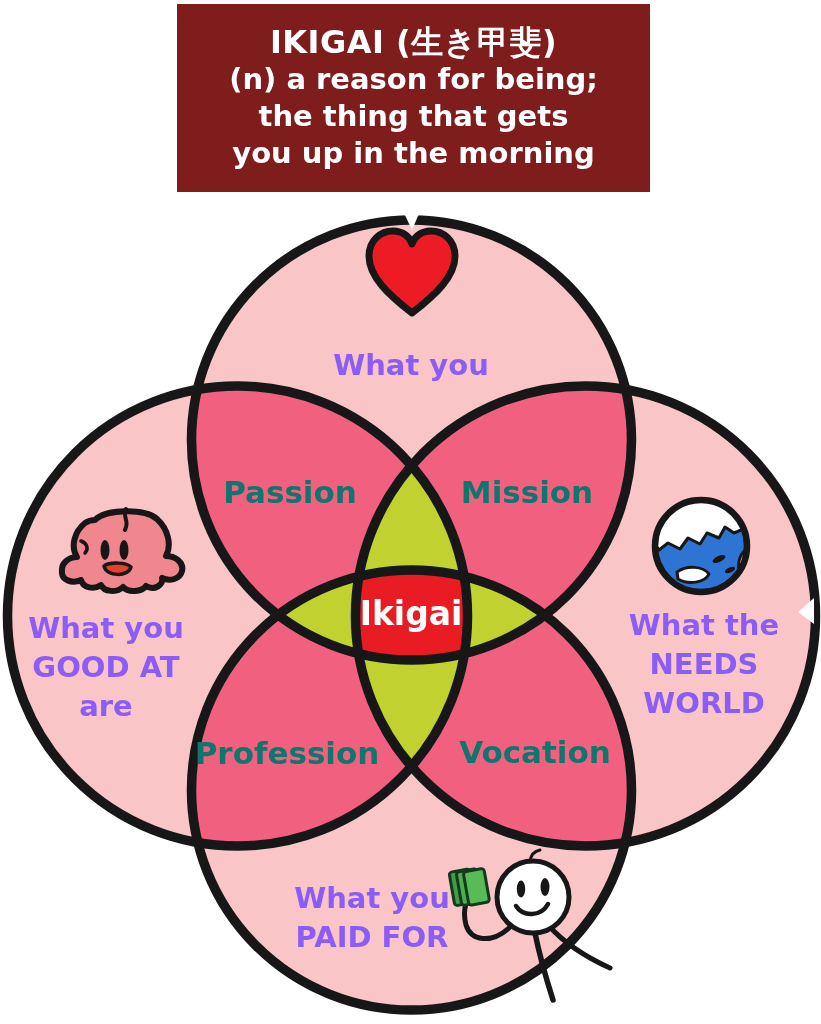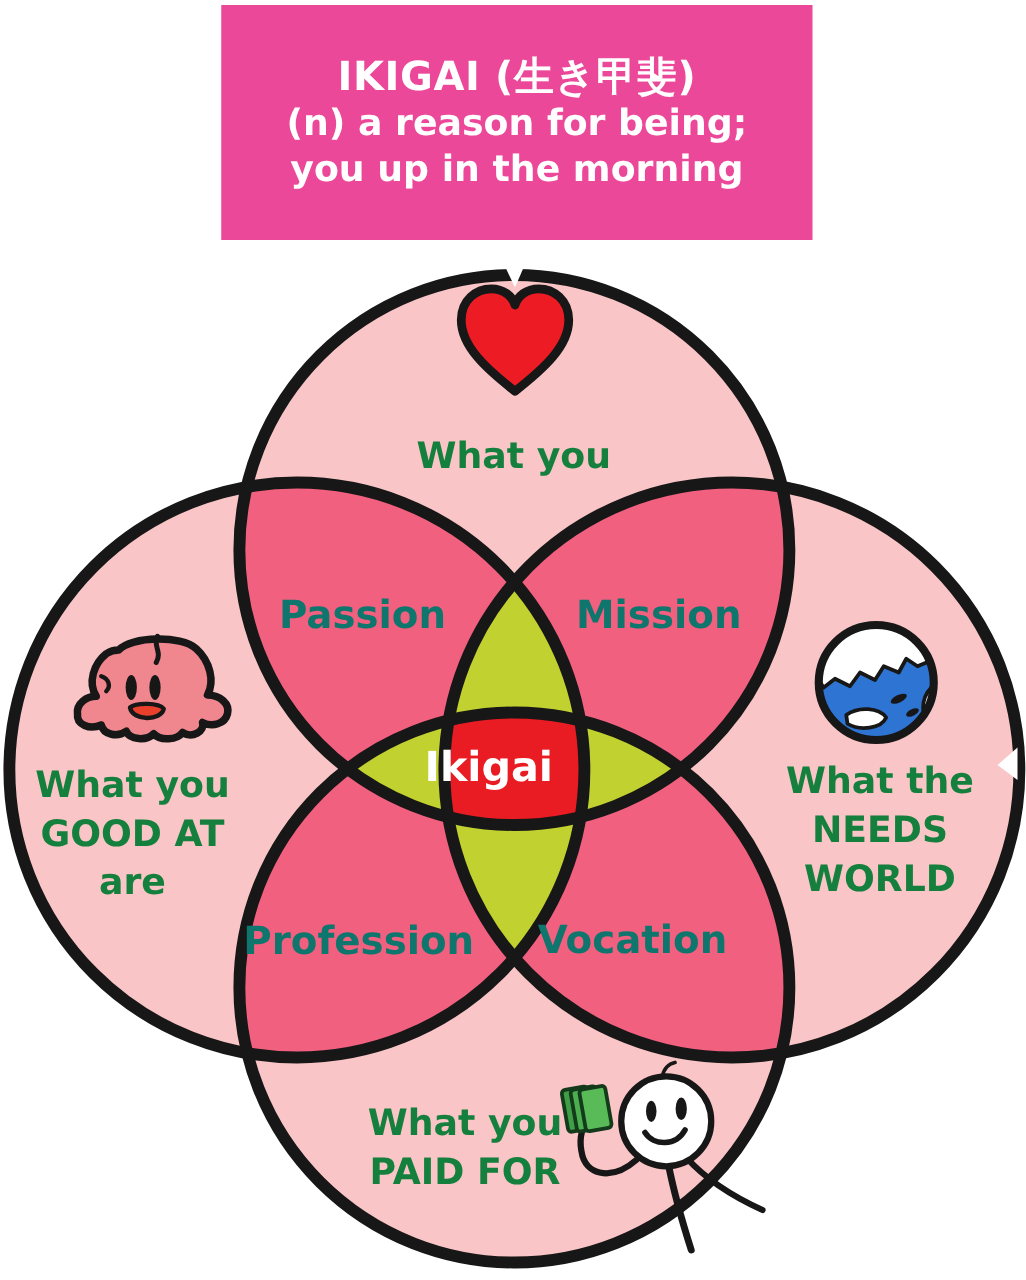--- a/index.html
+++ b/index.html
@@ -7,46 +7,47 @@
     width:821px; height:1024px;
     background:#ffffff;
     font-family:"DejaVu Sans", sans-serif;
     position:relative;
     overflow:hidden;
   }
   .stage { position:absolute; left:0; top:0; width:821px; height:1024px; }
 
   .title-box {
     position:absolute; left:177px; top:4px; width:473px; height:188px;
-    background:#ec4899; color:#ffffff;
+    background:#7f1d1d; color:#ffffff;
     display:flex; flex-direction:column; align-items:center; justify-content:center;
     text-align:center; font-weight:700;
   }
   .title-line-main { font-size:32px; line-height:37px; letter-spacing:0.5px; }
   .title-line      { font-size:29px; line-height:37px; }
 
   svg.venn { position:absolute; left:0; top:0; }
 
   .lbl {
     position:absolute; transform:translate(-50%,-50%);
-    text-align:center; font-weight:700; color:#15803d; white-space:nowrap; z-index:5;
+    text-align:center; font-weight:700; color:#8b5cf6; white-space:nowrap; z-index:5;
   }
   .lbl span { display:block; }
   .circle-label  { font-size:29px; line-height:39px; }
   .overlap-label { font-size:31px; color:#0f766e; }
   .center-label  { font-size:33px; color:#ffffff; }
 </style>
 </head>
 <body>
 
 <div class="stage">
 
   <div class="title-box">
     <div class="title-line-main">IKIGAI (生き甲斐)</div>
     <div class="title-line">(n) a reason for being;</div>
+    <div class="title-line">the thing that gets</div>
     <div class="title-line">you up in the morning</div>
   </div>
 
   <svg class="venn" width="821" height="1024" viewBox="0 0 821 1024">
     <defs>
       <clipPath id="clipT">
           <circle cx="411.5" cy="440" r="220"></circle>
         </clipPath>
       <clipPath id="clipL">
           <circle cx="237.5" cy="616" r="230"></circle>
@@ -164,17 +165,17 @@
   </div>
 
   <div class="lbl circle-label" style="left:372px; top:918px;">
     <span>What you</span>
     <span>PAID FOR</span>
   </div>
 
   <div class="lbl overlap-label" style="left:290px; top:492px;">Passion</div>
   <div class="lbl overlap-label" style="left:527px; top:492px;">Mission</div>
   <div class="lbl overlap-label" style="left:287px; top:753px;">Profession</div>
-  <div class="lbl overlap-label" style="left:506px; top:752px;">Vocation</div>
+  <div class="lbl overlap-label" style="left:535px; top:752px;">Vocation</div>
 
-  <div class="lbl center-label" style="left:391px; top:613px;">Ikigai</div>
+  <div class="lbl center-label" style="left:411px; top:613px;">Ikigai</div>
 
 </div>
 
 </body></html>

